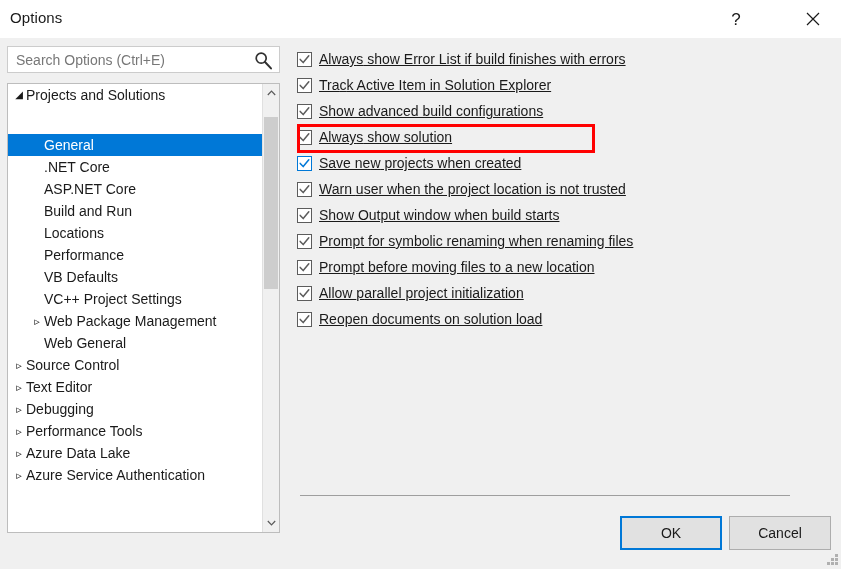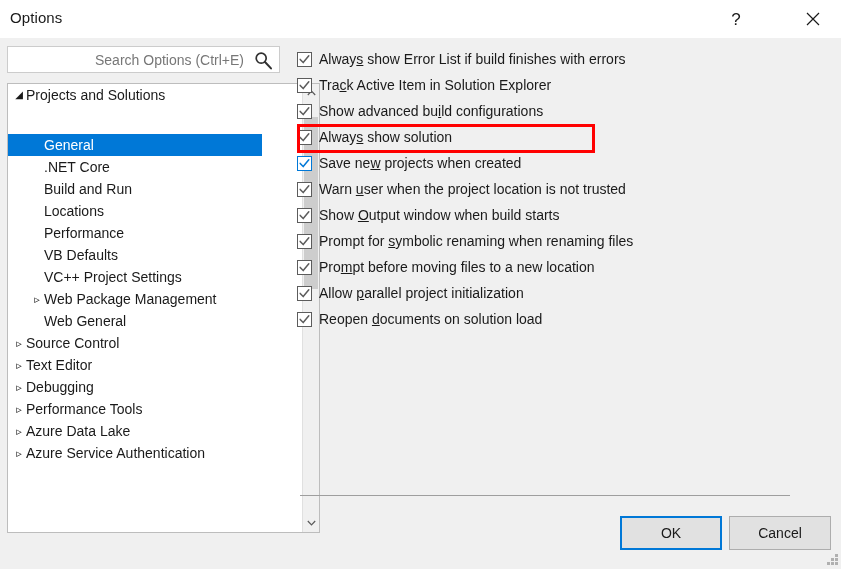--- a/index.html
+++ b/index.html
@@ -68,34 +68,33 @@
     position: absolute;
     left: 8px; top: 0;
     width: 228px; height: 25px;
     border: 0;
     outline: none;
     background: transparent;
     font-family: "Liberation Sans", sans-serif;
     font-size: 14px;
     color: #6d6d6d;
     padding: 0;
-    text-align: right;
   }
   #search-input::placeholder { color: #777777; opacity: 1; }
   #search-icon {
     position: absolute;
     right: 6px; top: 3px;
     width: 20px; height: 20px;
   }
 
   
   #tree-panel {
     position: absolute;
     left: 7px; top: 45px;
-    width: 313px; height: 450px;
+    width: 273px; height: 450px;
     background: #ffffff;
     border: 1px solid #bdbdbd;
     box-sizing: border-box;
     overflow: hidden;
   }
   #tree-list {
     position: absolute;
     left: 0; top: 0;
     width: 254px;
     height: 448px;
@@ -167,20 +166,21 @@
   #options-pane {
     position: absolute;
     left: 297px; top: 8px;
     width: 536px; height: 450px;
   }
   .option-row {
     position: relative;
     height: 26px;
     display: flex;
     align-items: center;
+    text-decoration: underline;
   }
   .cb {
     width: 15px; height: 15px;
     border: 1px solid #5c5c5c;
     background: #ffffff;
     box-sizing: border-box;
     position: relative;
     flex: 0 0 auto;
     margin-right: 7px;
   }
@@ -274,20 +274,21 @@
       <circle cx="8.2" cy="8.2" r="5" stroke="#303030" stroke-width="1.7" fill="none"></circle>
       <path d="M12 12 L18 18.4" stroke="#303030" stroke-width="2" stroke-linecap="round"></path>
     </svg>
   </div>
 
   <div id="tree-panel">
     <div id="tree-list">
         <div class="tree-item lvl0"><span class="tree-arrow" style="font-size: 10px;">◢</span><span class="tree-label">Projects and Solutions</span></div>
         <div class="tree-item lvl1 selected"><span class="tree-arrow none">&nbsp;</span><span class="tree-label">General</span></div>
         <div class="tree-item lvl1"><span class="tree-arrow none">&nbsp;</span><span class="tree-label">.NET Core</span></div>
+        <div class="tree-item lvl1"><span class="tree-arrow none">&nbsp;</span><span class="tree-label">ASP.NET Core</span></div>
         <div class="tree-item lvl1"><span class="tree-arrow none">&nbsp;</span><span class="tree-label">Build and Run</span></div>
         <div class="tree-item lvl1"><span class="tree-arrow none">&nbsp;</span><span class="tree-label">Locations</span></div>
         <div class="tree-item lvl1"><span class="tree-arrow none">&nbsp;</span><span class="tree-label">Performance</span></div>
         <div class="tree-item lvl1"><span class="tree-arrow none">&nbsp;</span><span class="tree-label">VB Defaults</span></div>
         <div class="tree-item lvl1"><span class="tree-arrow none">&nbsp;</span><span class="tree-label">VC++ Project Settings</span></div>
         <div class="tree-item lvl1"><span class="tree-arrow" style="font-size: 11px;">▹</span><span class="tree-label">Web Package Management</span></div>
         <div class="tree-item lvl1"><span class="tree-arrow none">&nbsp;</span><span class="tree-label">Web General</span></div>
         <div class="tree-item lvl0"><span class="tree-arrow" style="font-size: 11px;">▹</span><span class="tree-label">Source Control</span></div>
         <div class="tree-item lvl0"><span class="tree-arrow" style="font-size: 11px;">▹</span><span class="tree-label">Text Editor</span></div>
         <div class="tree-item lvl0"><span class="tree-arrow" style="font-size: 11px;">▹</span><span class="tree-label">Debugging</span></div>

